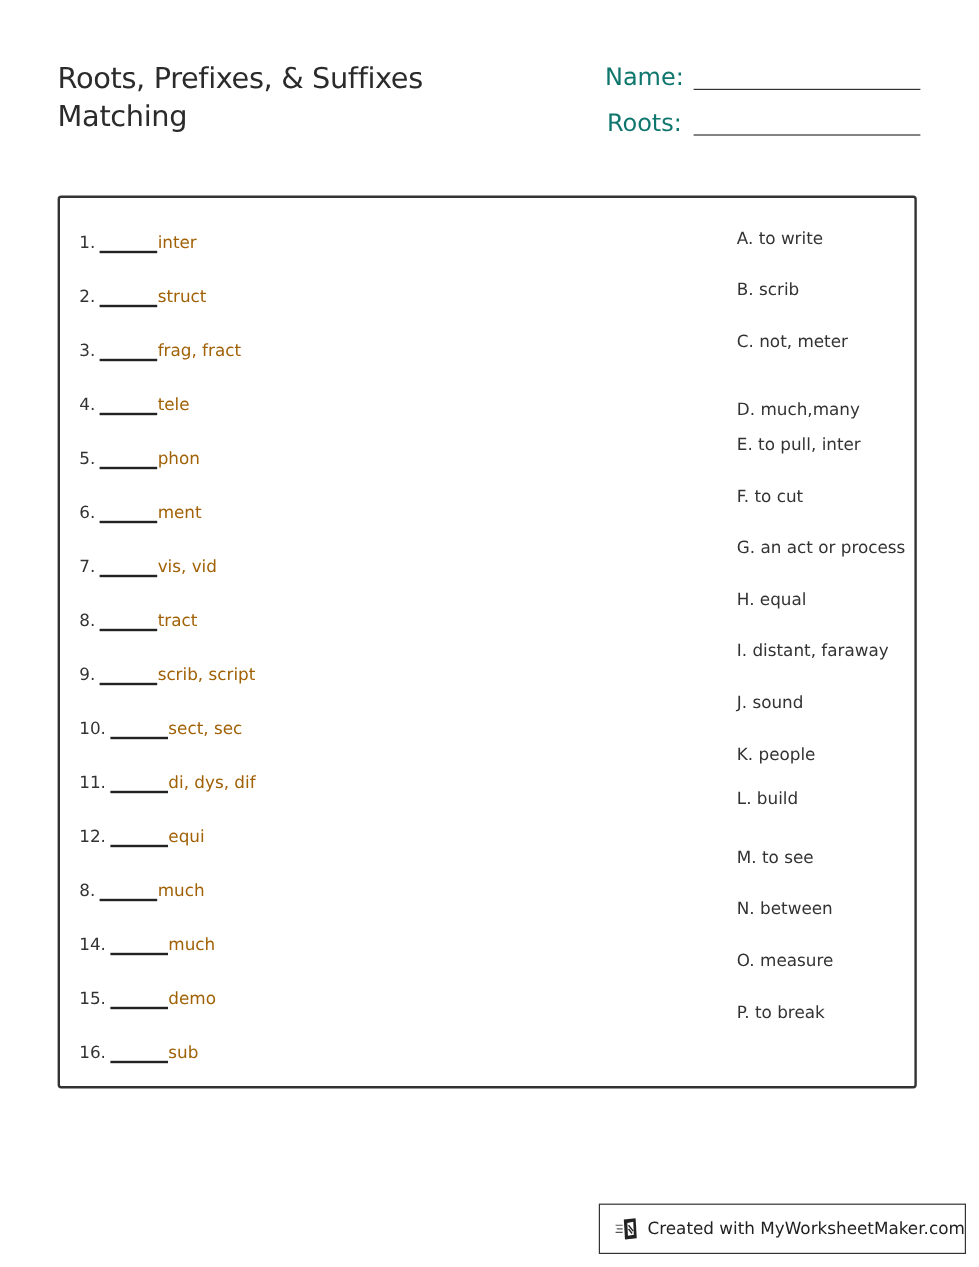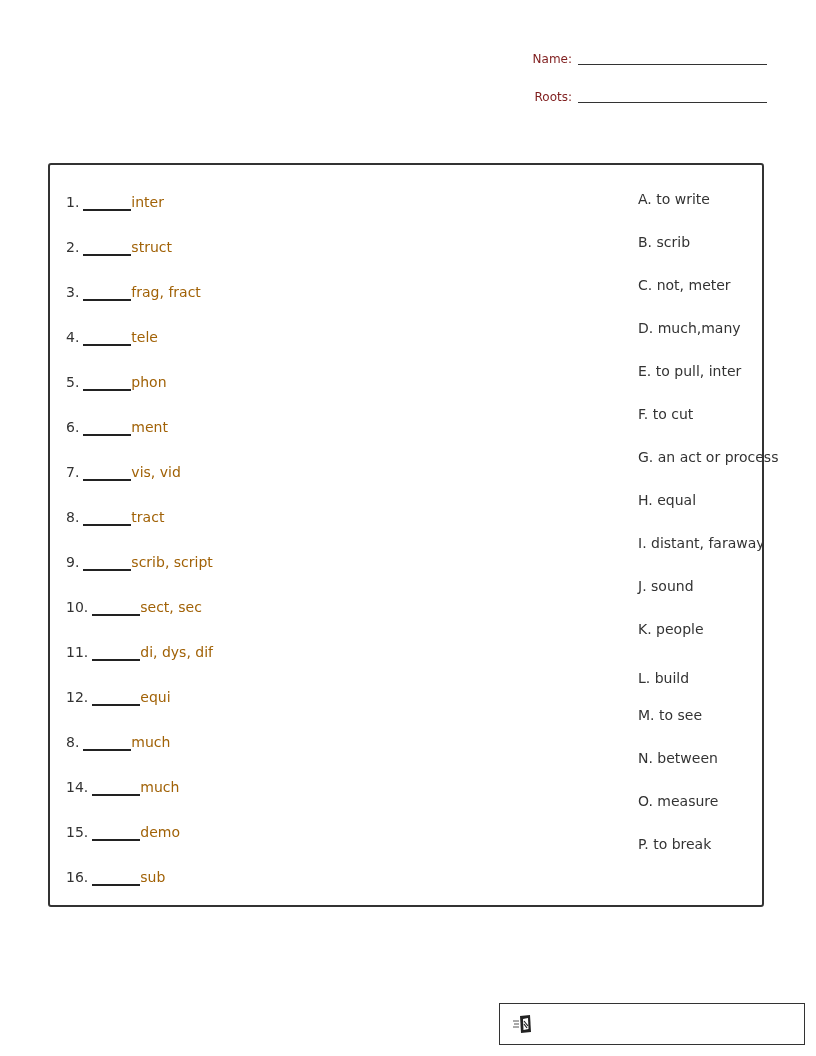--- a/index.html
+++ b/index.html
@@ -7,47 +7,49 @@
       width: 816px; height: 1056px; position: relative; overflow: hidden;
       font-family: "DejaVu Sans", "Liberation Sans", sans-serif; color: #333333;
     }
     .title {
       position: absolute; left: 48px; top: 49px;
       font-size: 24px; line-height: 32px; color: #2b2b2b; font-weight: normal;
       letter-spacing: -0.3px;
     }
     .title div { white-space: nowrap; }
     .field { position: absolute; display: flex; align-items: flex-end; }
-    .field-label { font-size: 12px; color: #7f1d1d; text-align: right; width: 70px; margin-right: 6px; }
+    .field-label { font-size: 20px; color: #0f766e; text-align: center; width: 70px; margin-right: 6px; }
     .field-line { width: 189px; height: 0; border-bottom: 1.5px solid #333; margin-bottom: 1px; }
     .name-field { left: 502px; top: 52px; }
     .date-field { left: 502px; top: 90px; }
     .box {
       position: absolute; left: 48px; top: 163px; width: 716px; height: 744px;
       border: 2px solid #333; border-radius: 3px; box-sizing: border-box;
     }
     .q-list { position: absolute; left: 66px; top: 191px; }
     .q-item { position: absolute; left: 0; height: 20px; font-size: 14px; white-space: nowrap; display: flex; align-items: baseline; }
     .q-num { color: #333; }
     .q-blank { display: inline-block; width: 48px; border-bottom: 2px solid #222; margin-left: 4px; height: 14px; position: relative; top: 4px; }
     .q-term { color: #a16207; }
     .a-list { position: absolute; left: 614px; top: 191px; }
-    .a-item { position: absolute; left: 0; font-size: 14px; white-space: nowrap; color: #333; margin-left: 24px; }
+    .a-item { position: absolute; left: 0; font-size: 14px; white-space: nowrap; color: #333; }
     .footer {
       position: absolute; left: 499px; top: 1003px; width: 306px; height: 42px;
       border: 1.5px solid #333; box-sizing: border-box;
       display: flex; align-items: center; padding-left: 12px;
     }
     .footer-icon { width: 22px; height: 22px; margin-right: 6px; }
     .footer-text { font-size: 14px; color: #222; white-space: nowrap; }
   </style>
 </head>
 <body>
 
 <div class="title">
+  <div>Roots, Prefixes, &amp; Suffixes</div>
+  <div>Matching</div>
 </div>
 
 <div class="field name-field">
   <span class="field-label">Name:</span>
   <span class="field-line"></span>
 </div>
 <div class="field date-field">
   <span class="field-label">Roots:</span>
   <span class="field-line"></span>
 </div>
@@ -134,38 +136,39 @@
       <span class="q-num">16.</span>
       <span class="q-blank"></span>
       <span class="q-term">sub</span>
     </div>
 </div>
 
 <div class="a-list">
   <div class="a-item" style="top:0px">A. to write</div>
   <div class="a-item" style="top:43px">B. scrib</div>
   <div class="a-item" style="top:86px">C. not, meter</div>
-  <div class="a-item" style="top:129px">D. much,many</div>
+  <div class="a-item" style="top:143px">D. much,many</div>
   <div class="a-item" style="top:172px">E. to pull, inter</div>
   <div class="a-item" style="top:215px">F. to cut</div>
   <div class="a-item" style="top:258px">G. an act or process</div>
   <div class="a-item" style="top:301px">H. equal</div>
   <div class="a-item" style="top:344px">I. distant, faraway</div>
   <div class="a-item" style="top:387px">J. sound</div>
   <div class="a-item" style="top:430px">K. people</div>
-  <div class="a-item" style="top:479px">L. build</div>
+  <div class="a-item" style="top:467px">L. build</div>
   <div class="a-item" style="top:516px">M. to see</div>
   <div class="a-item" style="top:559px">N. between</div>
   <div class="a-item" style="top:602px">O. measure</div>
   <div class="a-item" style="top:645px">P. to break</div>
 </div>
 
 <div class="footer">
   <svg class="footer-icon" viewBox="0 0 22 22">
     <line x1="1" y1="8" x2="7" y2="8" stroke="#555" stroke-width="1"></line>
     <line x1="2" y1="11" x2="7" y2="11" stroke="#555" stroke-width="1"></line>
     <line x1="1" y1="14" x2="7" y2="14" stroke="#555" stroke-width="1"></line>
     <path d="M8 3 L18 2 L19 19 L9 20 Z" fill="#222"></path>
     <path d="M11 6 L16 5 L16.5 16 L11.5 17 Z" fill="#fff"></path>
     <line x1="12" y1="8" x2="16" y2="13" stroke="#222" stroke-width="1.2"></line>
     <line x1="12" y1="11" x2="15" y2="15" stroke="#222" stroke-width="1.2"></line>
   </svg>
+  <span class="footer-text">Created with MyWorksheetMaker.com</span>
 </div>
 
 </body></html>

